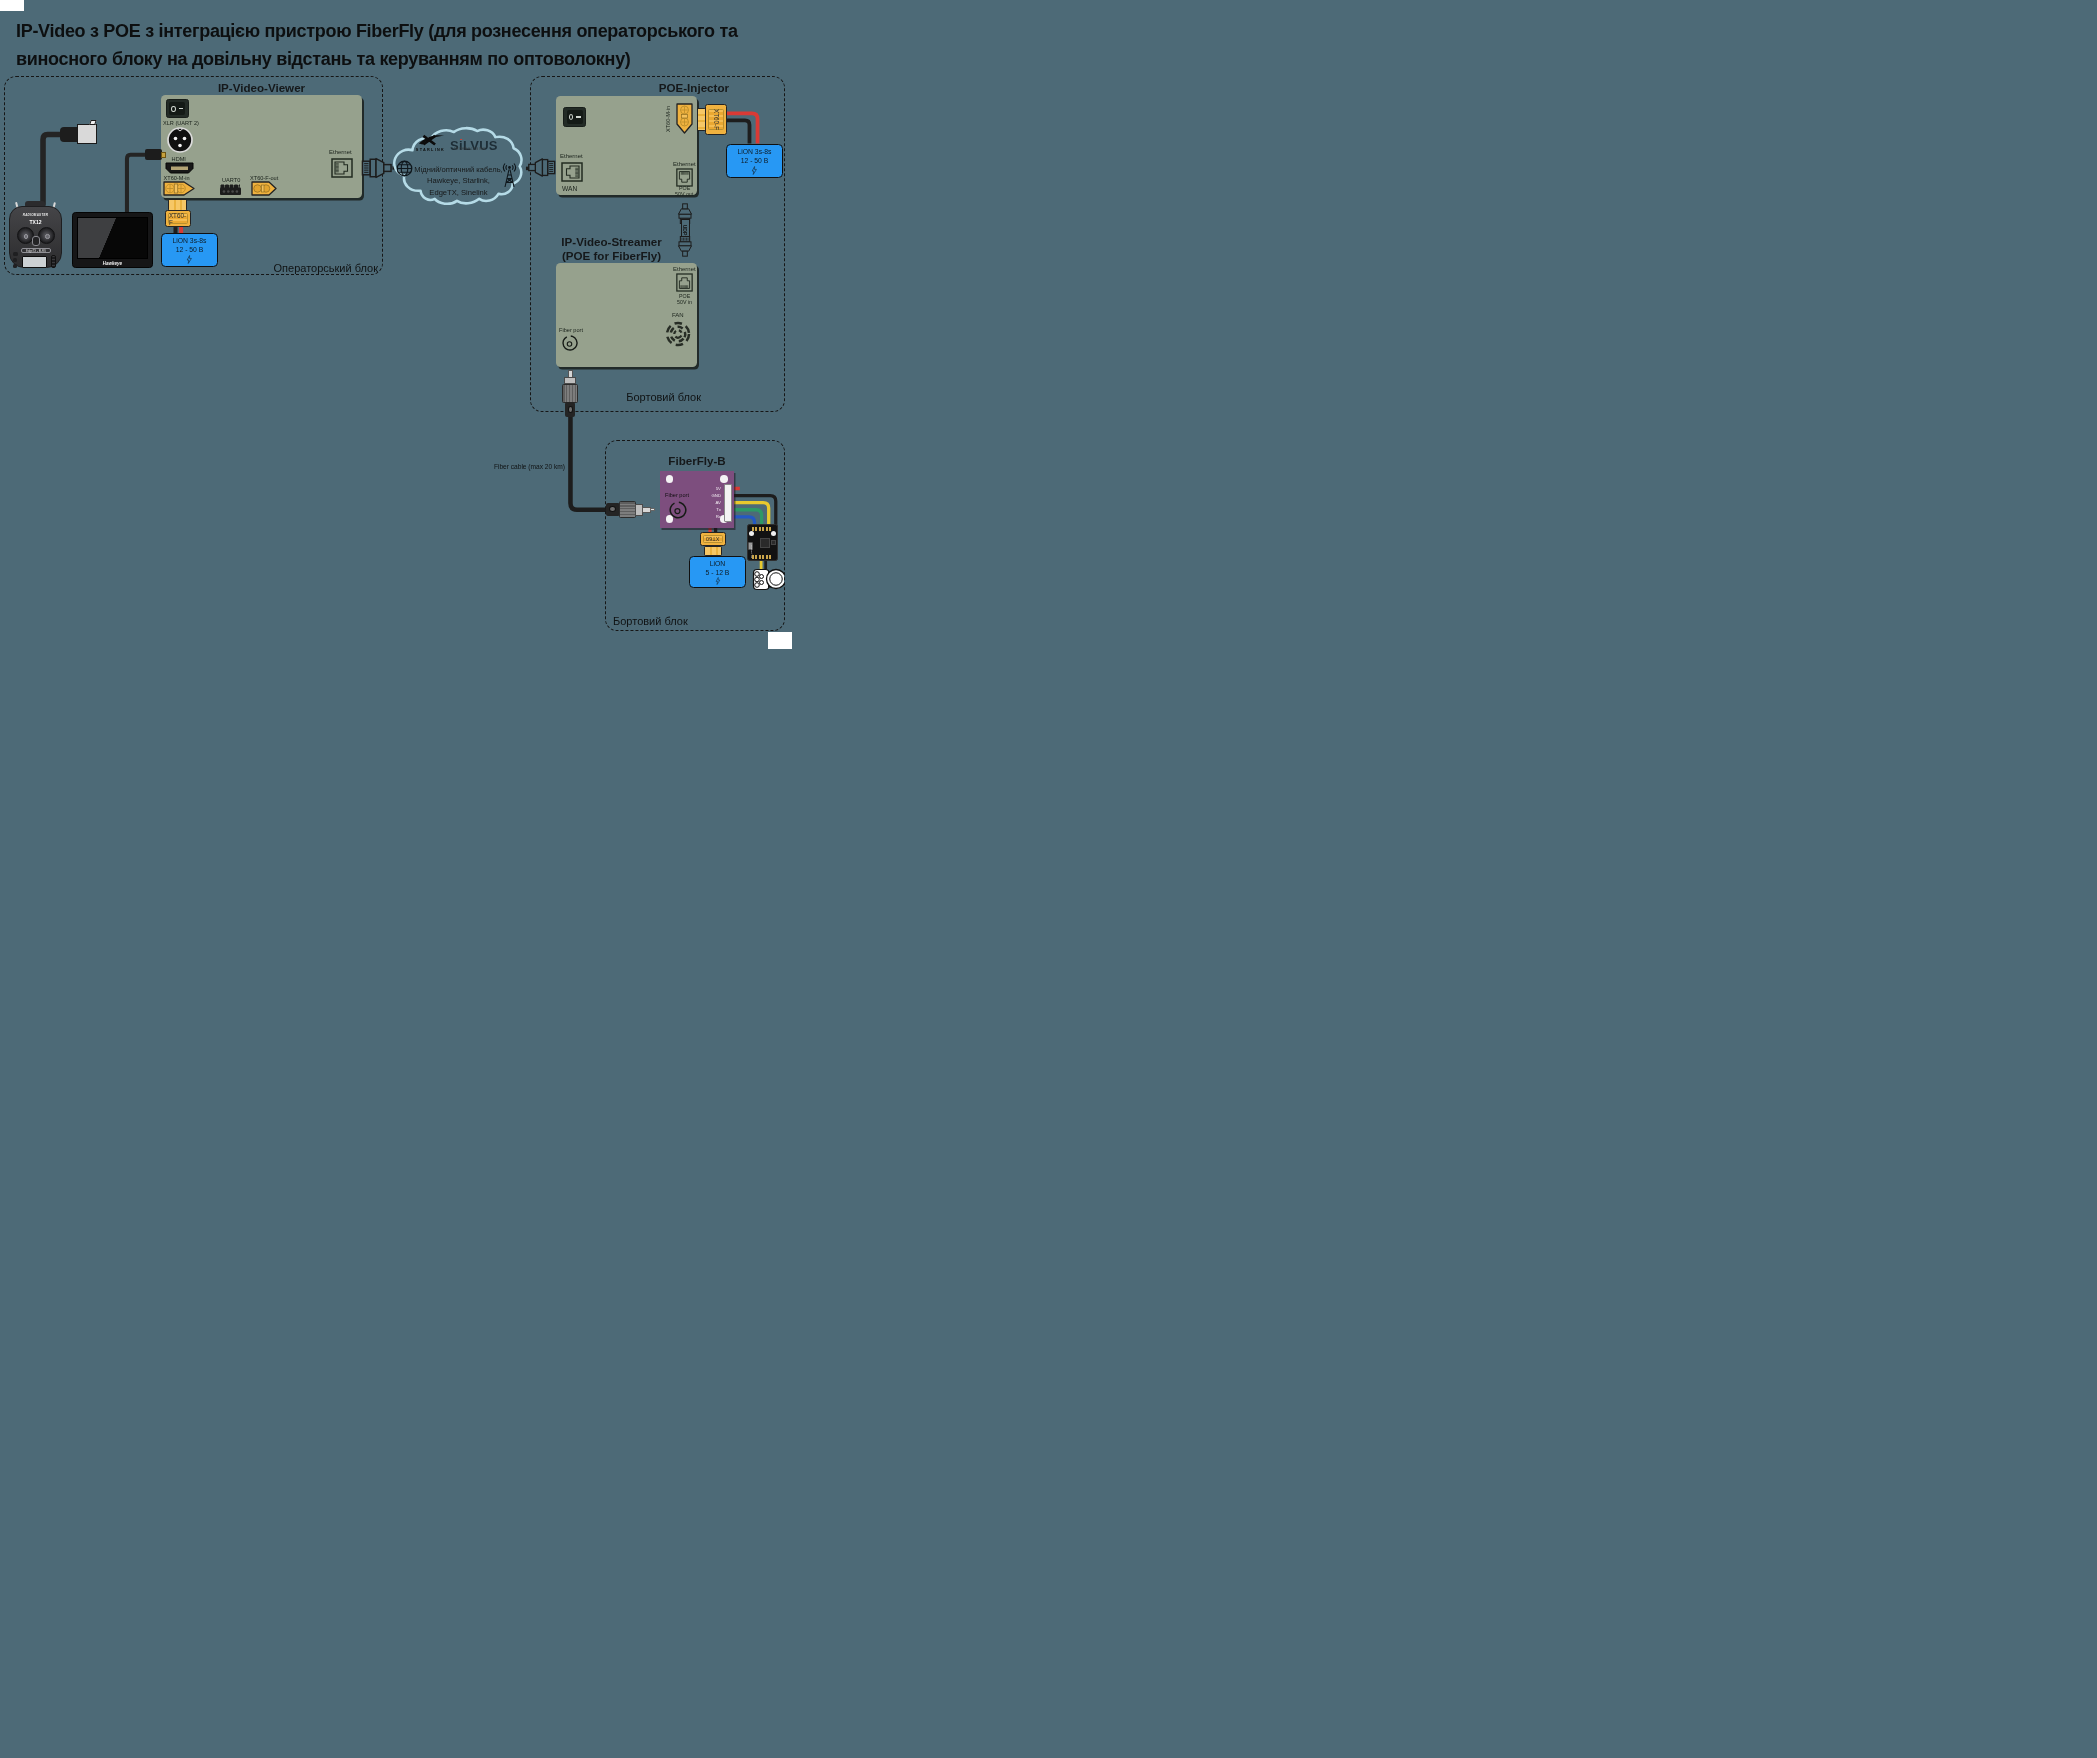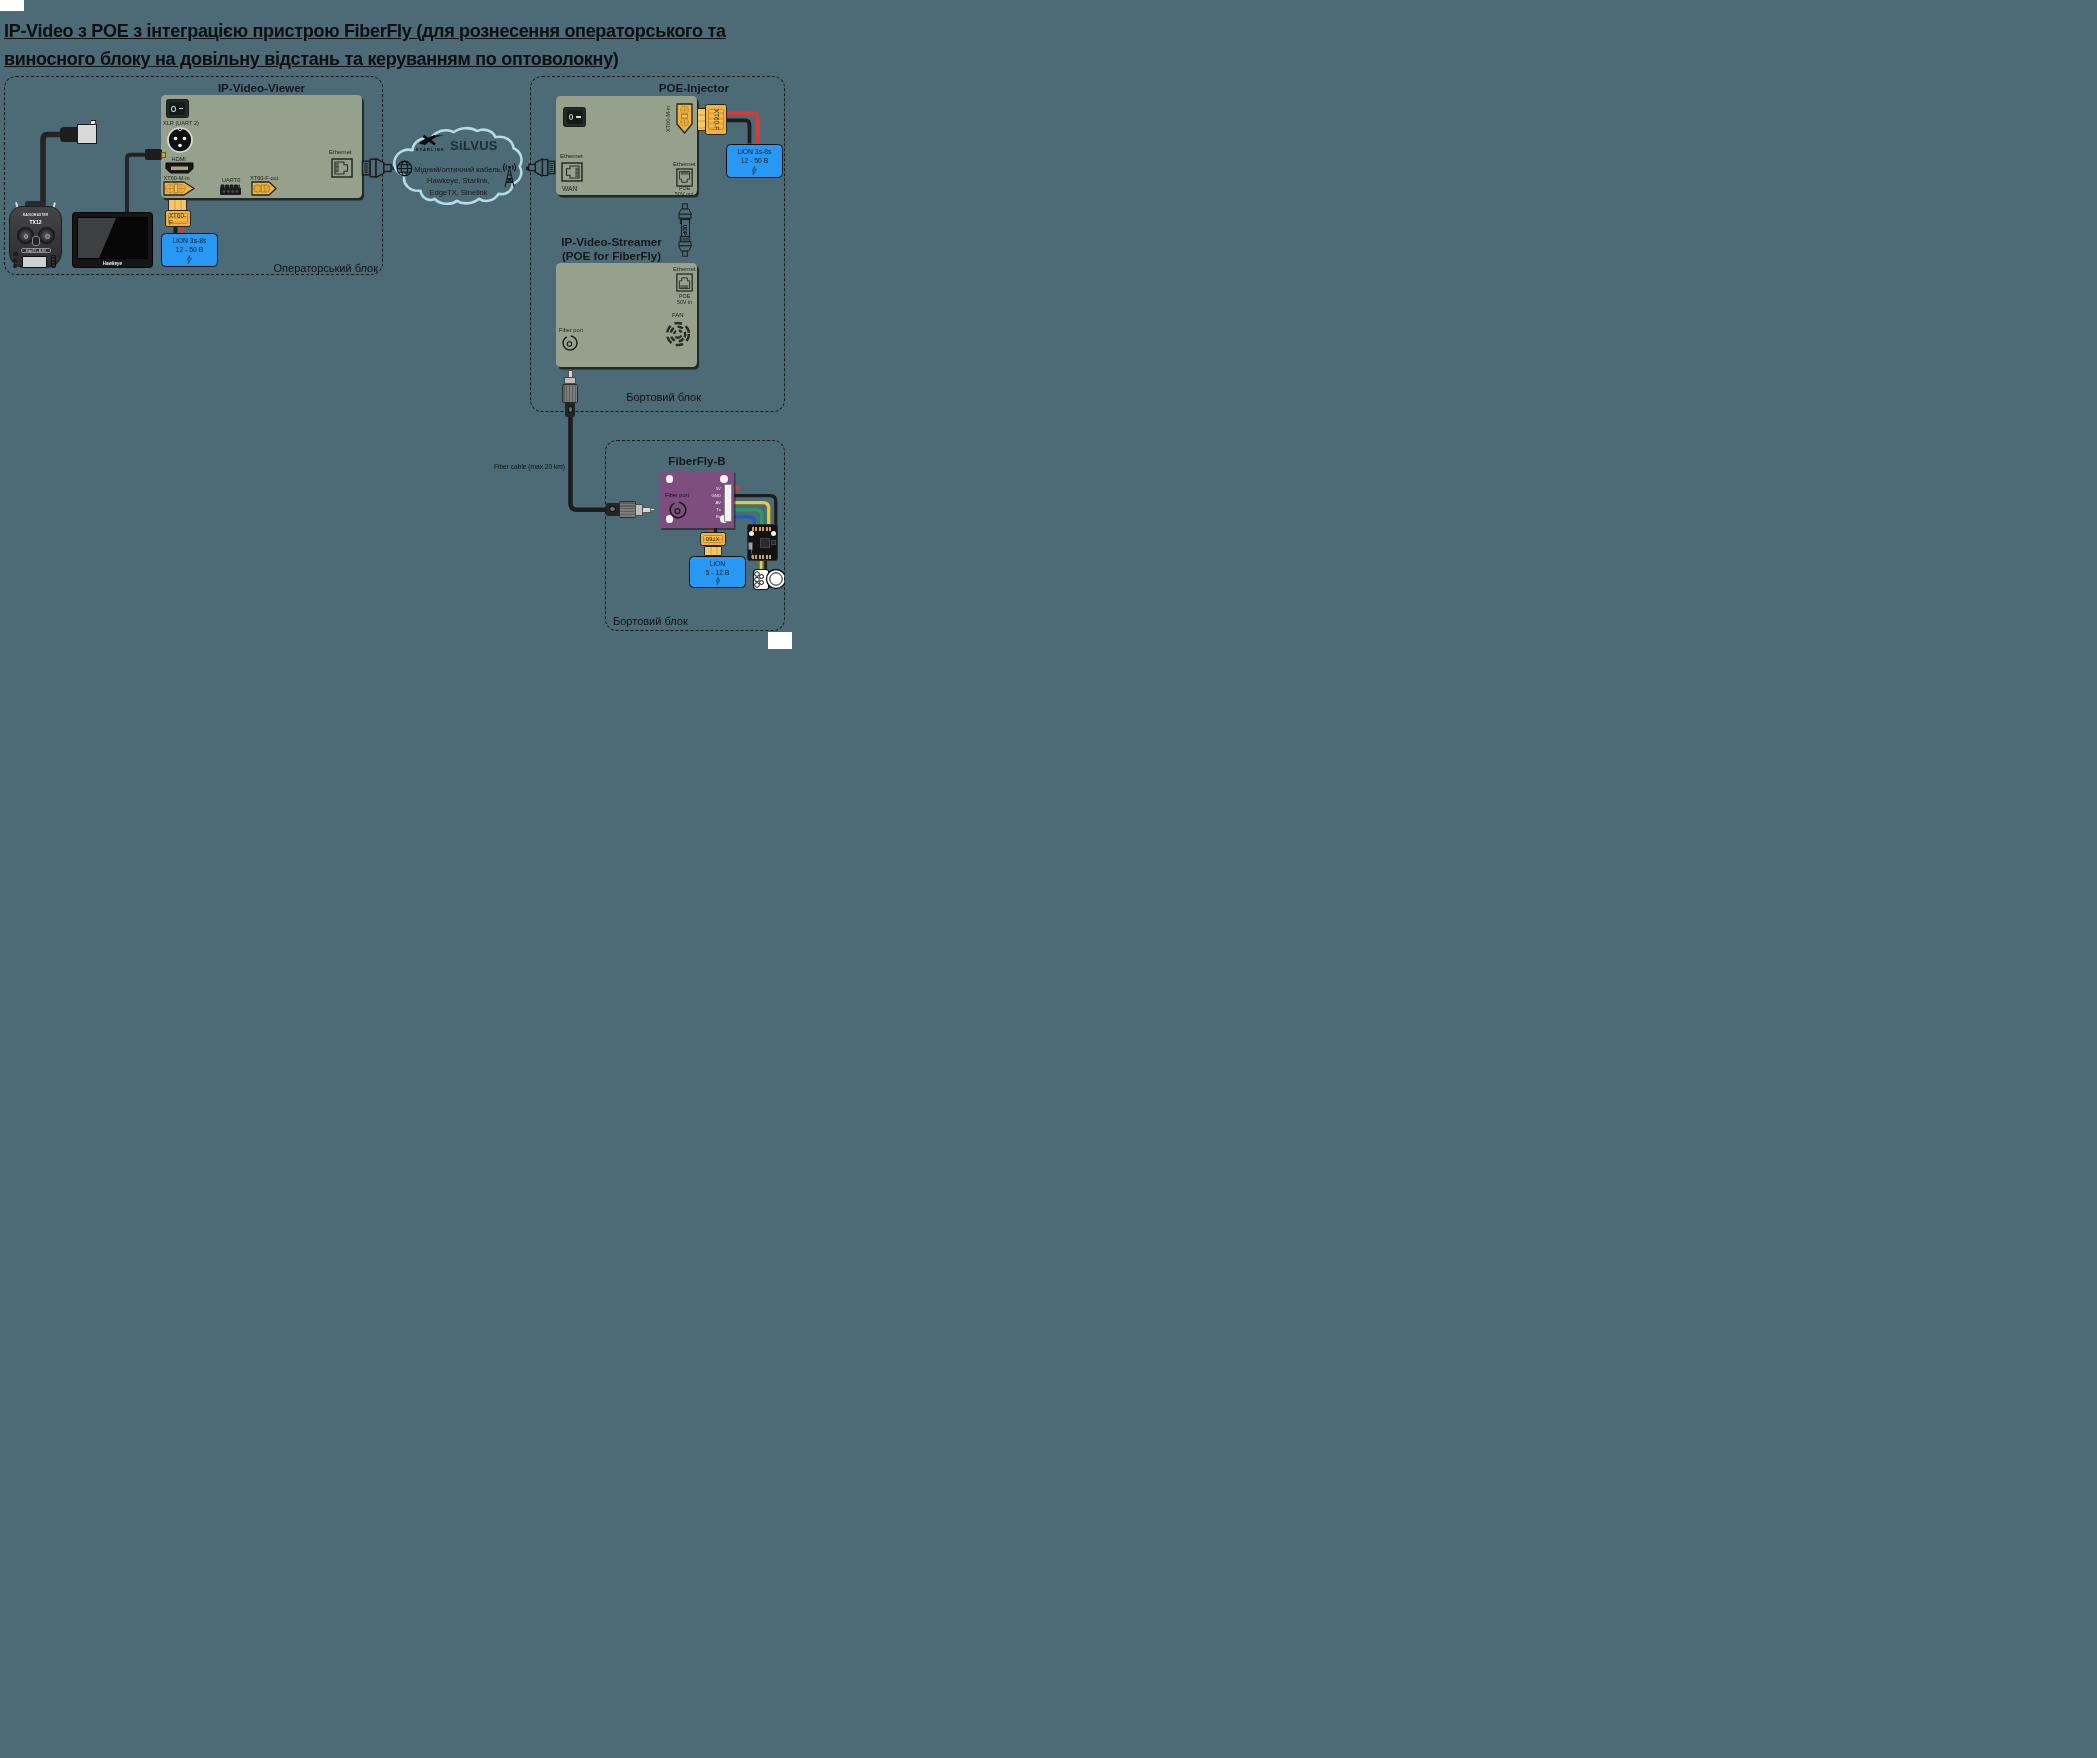--- a/index.html
+++ b/index.html
@@ -140,21 +140,21 @@
         <circle cx="16.6" cy="15" r="2.6" fill="#4a4a4a"></circle>
         <circle cx="25.2" cy="15" r="2.6" fill="#4a4a4a"></circle>
         <circle cx="33.8" cy="15" r="2.6" fill="#4a4a4a"></circle>
       </symbol>
     </defs>
   </svg>
 
   <div class="whiterect" style="left:0;top:0;width:24px;height:10.6px;"></div>
   <div class="whiterect" style="left:768px;top:632px;width:24px;height:17px;"></div>
 
-  <div class="title" style="left:4px;top:18px;width:781px;text-decoration:underline;">
+  <div class="title" style="left:16px;top:18px;width:781px;">
     <span>IP-Video з POE з інтеграцією пристрою FiberFly (для рознесення операторського та</span><br>
     <span>виносного блоку на довільну відстань та керуванням по оптоволокну)</span>
   </div>
 
   <svg class="icon" style="left:0;top:0;" width="793" height="665" viewBox="0 0 1568 1315" fill="none">
     <path d="M126,266 H94 Q85,266 85,276 V404" stroke="#242424" stroke-width="11" stroke-linecap="round"></path>
     <path d="M290,306 H258 Q251,306 251,314 V426" stroke="#242424" stroke-width="8" stroke-linecap="round"></path>
     <path d="M776,332 H802" stroke="#1c1c1c" stroke-width="7"></path>
     <path d="M1040,333 H1052" stroke="#1c1c1c" stroke-width="7"></path>
     <path d="M347,449 V461" stroke="#1d1d1d" stroke-width="8"></path>

